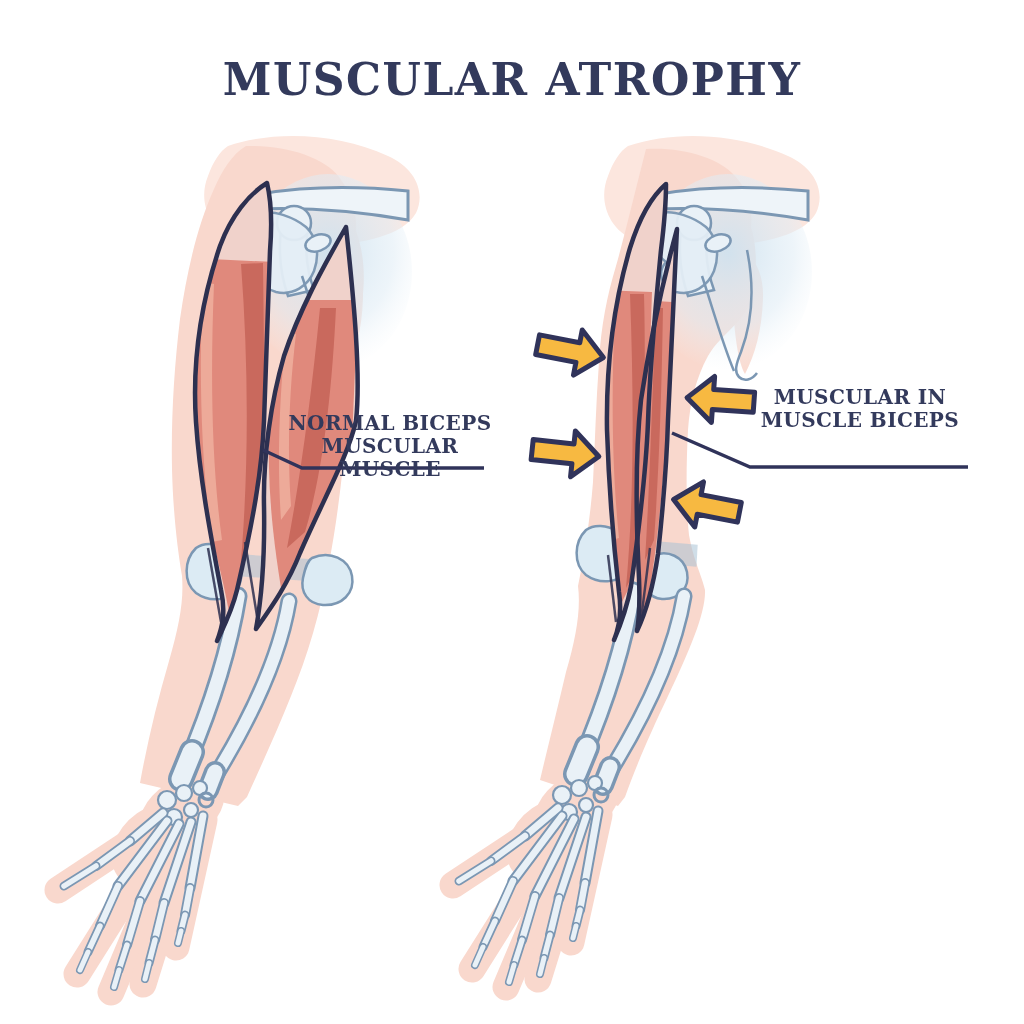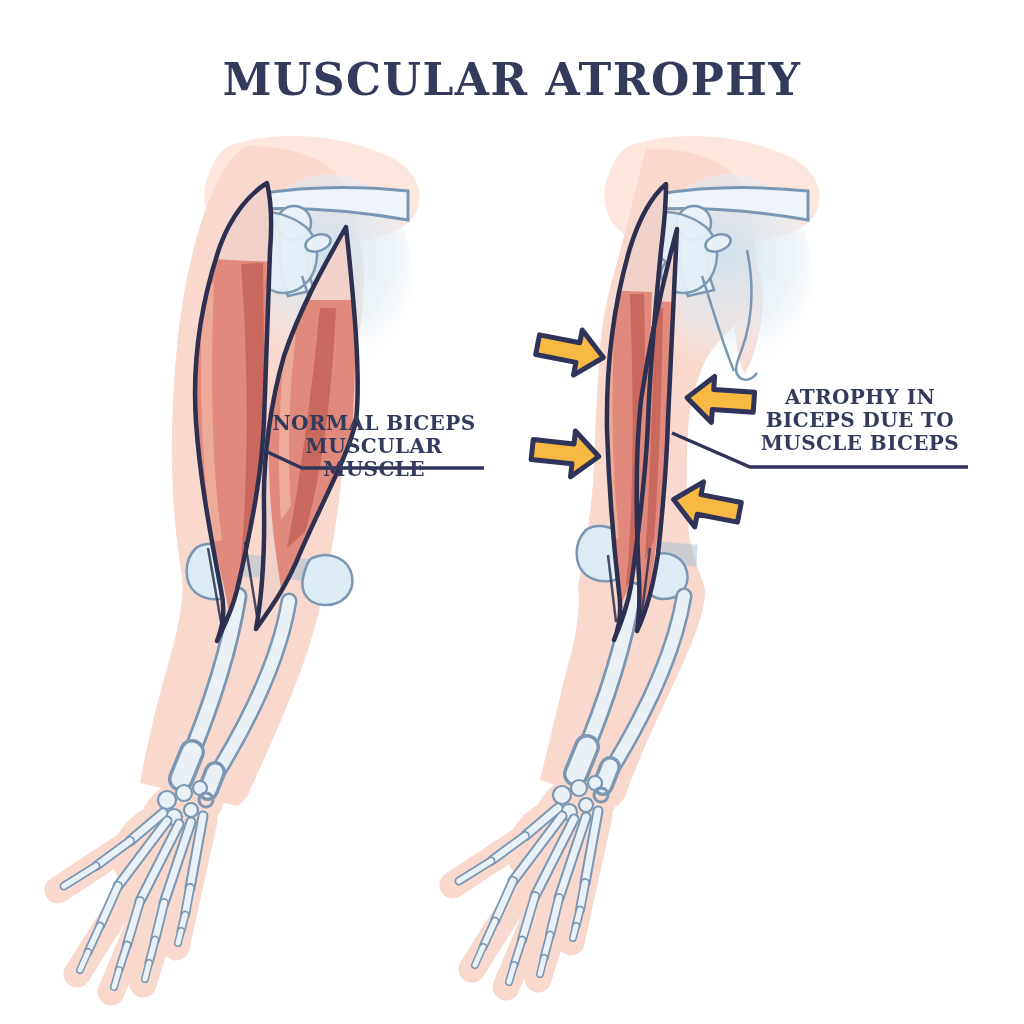--- a/index.html
+++ b/index.html
@@ -3,21 +3,21 @@
 <meta charset="utf-8">
 <style>
   html,body{margin:0;padding:0;}
   body{width:1024px;height:1024px;background:#ffffff;position:relative;overflow:hidden;
        font-family:"DejaVu Serif","Liberation Serif",serif;}
   .stage{position:absolute;left:0;top:0;width:1024px;height:1024px;}
   .title{position:absolute;left:0;top:54px;width:1024px;text-align:center;
          font-size:44px;font-weight:800;letter-spacing:1.5px;color:#333a5c;}
   .lbl{position:absolute;text-align:center;font-weight:800;color:#333a5c;
        font-size:20px;line-height:23px;letter-spacing:0.4px;}
-  .lbl-normal{left:272px;top:412px;width:204px;}
+  .lbl-normal{left:288px;top:412px;width:204px;}
   .lbl-atrophy{left:750px;top:386px;width:220px;}
   .lbl span{display:block;}
   svg{position:absolute;left:0;top:0;}
 </style>
 </head>
 <body>
 
 <div class="stage">
 
 <svg width="1024" height="1024" viewBox="0 0 1024 1024">
@@ -261,18 +261,17 @@
 </svg>
 
 <div class="title">MUSCULAR ATROPHY</div>
 
 <div class="lbl lbl-normal">
   <span>NORMAL BICEPS</span>
   <span>MUSCULAR MUSCLE</span>
 </div>
 
 <div class="lbl lbl-atrophy">
-  <span>ATROPHY IN</span>
-  <span>BICEPS DUE TO</span>
+  <span>MUSCULAR IN</span>
   <span>MUSCLE BICEPS</span>
 </div>
 
 </div>
 
 </body></html>

